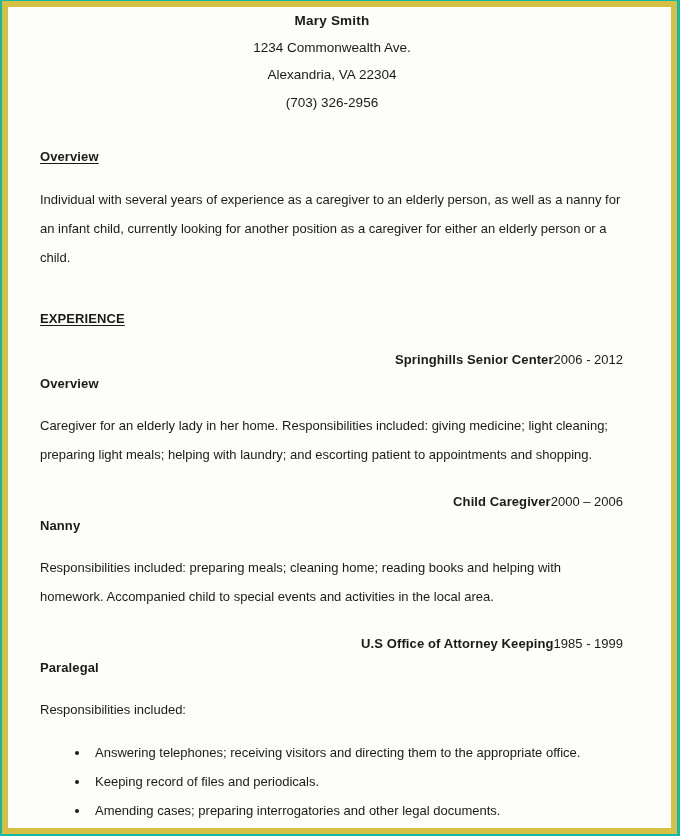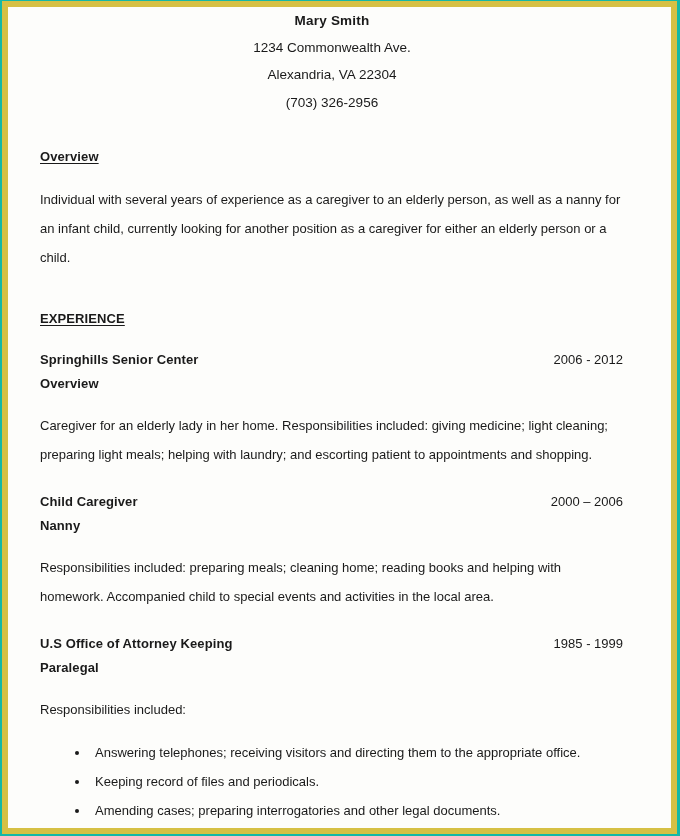--- a/index.html
+++ b/index.html
@@ -89,21 +89,21 @@
     line-height: 29px;
     margin: 0;
     font-weight: normal;
   }
   .para-overview { margin-top: 20px; }
 
   
   .job { margin-top: 25px; }
   .job-row {
     display: flex;
-    justify-content: space-between;
+    justify-content: flex-end;
     align-items: baseline;
   }
   .job-org {
     font-size: 13px;
     font-weight: bold;
     letter-spacing: .1px;
   }
   .job-dates {
     font-size: 13px;
     font-weight: normal;

